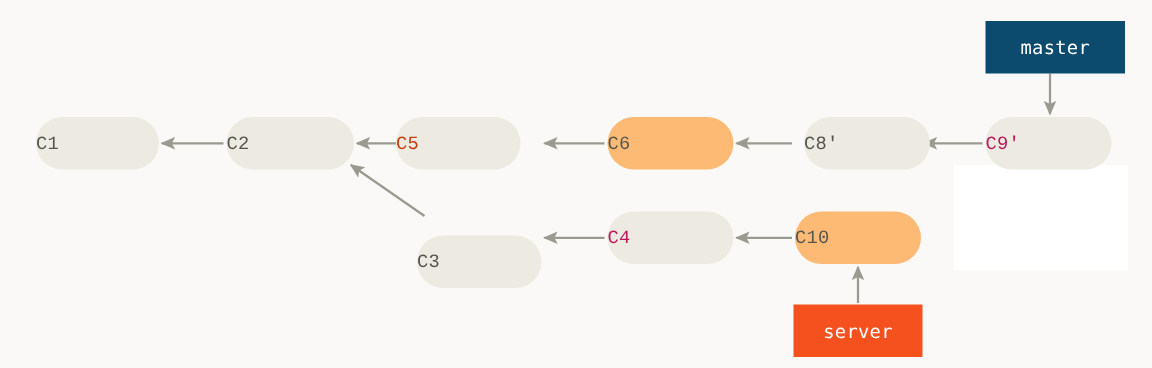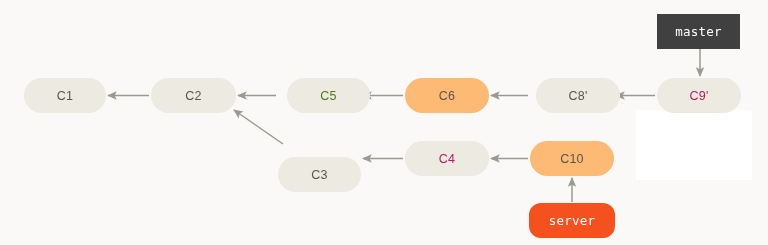--- a/index.html
+++ b/index.html
@@ -26,22 +26,22 @@
     width: 768px;
     height: 245px;
   }
   .commit {
     position: absolute;
     box-sizing: border-box;
     background: #eceae1;
     border-radius: 18px;
     display: flex;
     align-items: center;
-    justify-content: center;
-    font-family: Liberation Sans, sans-serif;
+    justify-content: flex-start;
+    font-family: Liberation Mono, monospace;
     font-size: 12.5px;
     color: #565651;
     letter-spacing: 0.2px;
     z-index: 3;
   }
   .ref-label {
     position: absolute;
     box-sizing: border-box;
     background: #f4511e;
     display: flex;
@@ -86,21 +86,21 @@
       </g>
   </svg>
 
   <div id="commits-group">
       <div class="commit" style="left: 24px; top: 78px; width: 82px; height: 35px; background: rgb(236, 234, 225); color: rgb(86, 86, 81);">
         <span>C1</span>
       </div>
       <div class="commit" style="left: 151px; top: 78px; width: 85px; height: 35px; background: rgb(236, 234, 225); color: rgb(86, 86, 81);">
         <span>C2</span>
       </div>
-      <div class="commit" style="left: 287px; top: 78px; width: 83px; height: 35px; background: rgb(236, 234, 225); color: #4d7c0f;">
+      <div class="commit" style="left: 264px; top: 78px; width: 83px; height: 35px; background: rgb(236, 234, 225); color: #c2410c;">
         <span>C5</span>
       </div>
       <div class="commit" style="left: 405px; top: 78px; width: 84px; height: 35px; background: #fdba74; color: rgb(86, 86, 81);">
         <span>C6</span>
       </div>
       <div class="commit" style="left: 536px; top: 78px; width: 84px; height: 35px; background: rgb(236, 234, 225); color: rgb(86, 86, 81);">
         <span>C8'</span>
       </div>
       <div class="commit" style="left: 657px; top: 78px; width: 84px; height: 35px; background: rgb(236, 234, 225); color: #be185d;">
         <span>C9'</span>
@@ -109,21 +109,21 @@
         <span>C3</span>
       </div>
       <div class="commit" style="left: 405px; top: 141px; width: 84px; height: 35px; background: rgb(236, 234, 225); color: #be185d;">
         <span>C4</span>
       </div>
       <div class="commit" style="left: 530px; top: 141px; width: 84px; height: 35px; background: #fdba74; color: rgb(86, 86, 81);">
         <span>C10</span>
       </div>
     </div>
   <div id="refs-group">
-      <div class="ref-label" style="left: 657px; top: 14px; width: 83px; height: 35px; background: #404040; color: rgb(255, 255, 255);">
+      <div class="ref-label" style="left: 657px; top: 14px; width: 93px; height: 35px; background: #0c4a6e; color: rgb(255, 255, 255);">
         <span>master</span>
       </div>
-      <div class="ref-label" style="left: 529px; top: 203px; width: 86px; height: 35px; background: rgb(244, 81, 30); color: rgb(255, 255, 255); border-radius: 12px;">
+      <div class="ref-label" style="left: 529px; top: 203px; width: 86px; height: 35px; background: rgb(244, 81, 30); color: rgb(255, 255, 255);">
         <span>server</span>
       </div>
     </div>
 
 </div>
 
 </body></html>

